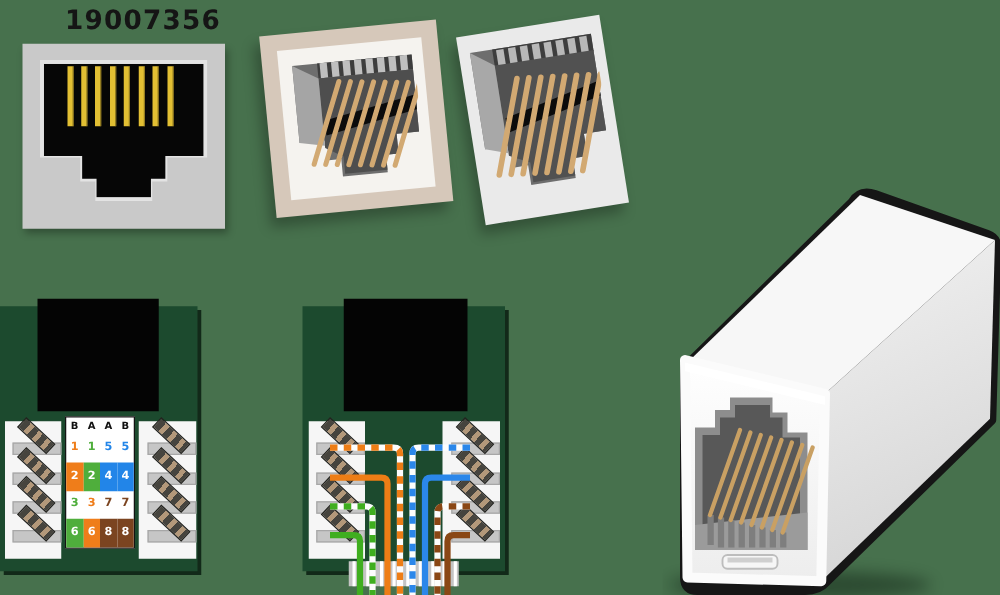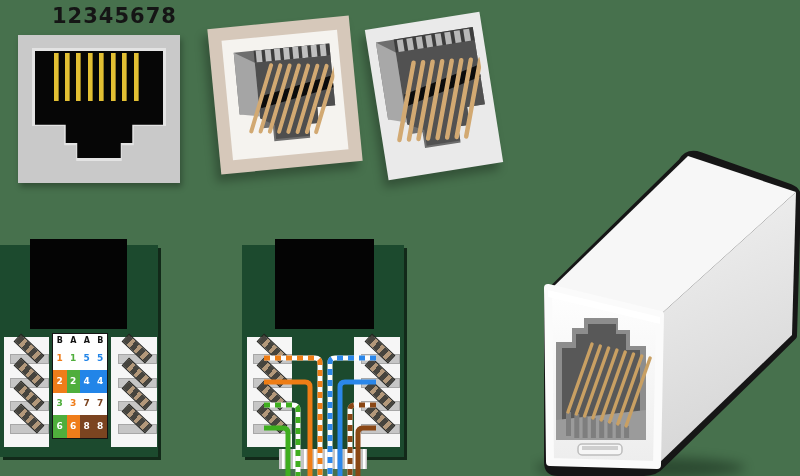--- a/index.html
+++ b/index.html
@@ -50,21 +50,21 @@
   .lhead span{font-size:8px;color:#111;}
   .wire{fill:none;stroke-width:5;stroke-linecap:butt;stroke-linejoin:round;}
   .wire-under{fill:none;stroke:#fdfdfd;stroke-width:5;stroke-linejoin:round;}
   .dashed{stroke-dasharray:6 5;}
 </style>
 </head>
 <body>
 
 <div class="canvas" style="background-color: rgb(71, 113, 77);">
 
-  <div class="abs pin-numbers">12345678</div>
+  <div class="abs pin-numbers">19007356</div>
 
   <div class="abs jack1" style="color: rgb(226, 191, 51);">
     <div class="abs j1-rim rj-clip"></div>
     <div class="abs j1-black rj-clip">
       <span class="pin" style="left:19px"></span>
       <span class="pin" style="left:30px"></span>
       <span class="pin" style="left:41px"></span>
       <span class="pin" style="left:53px"></span>
       <span class="pin" style="left:64px"></span>
       <span class="pin" style="left:76px"></span>

